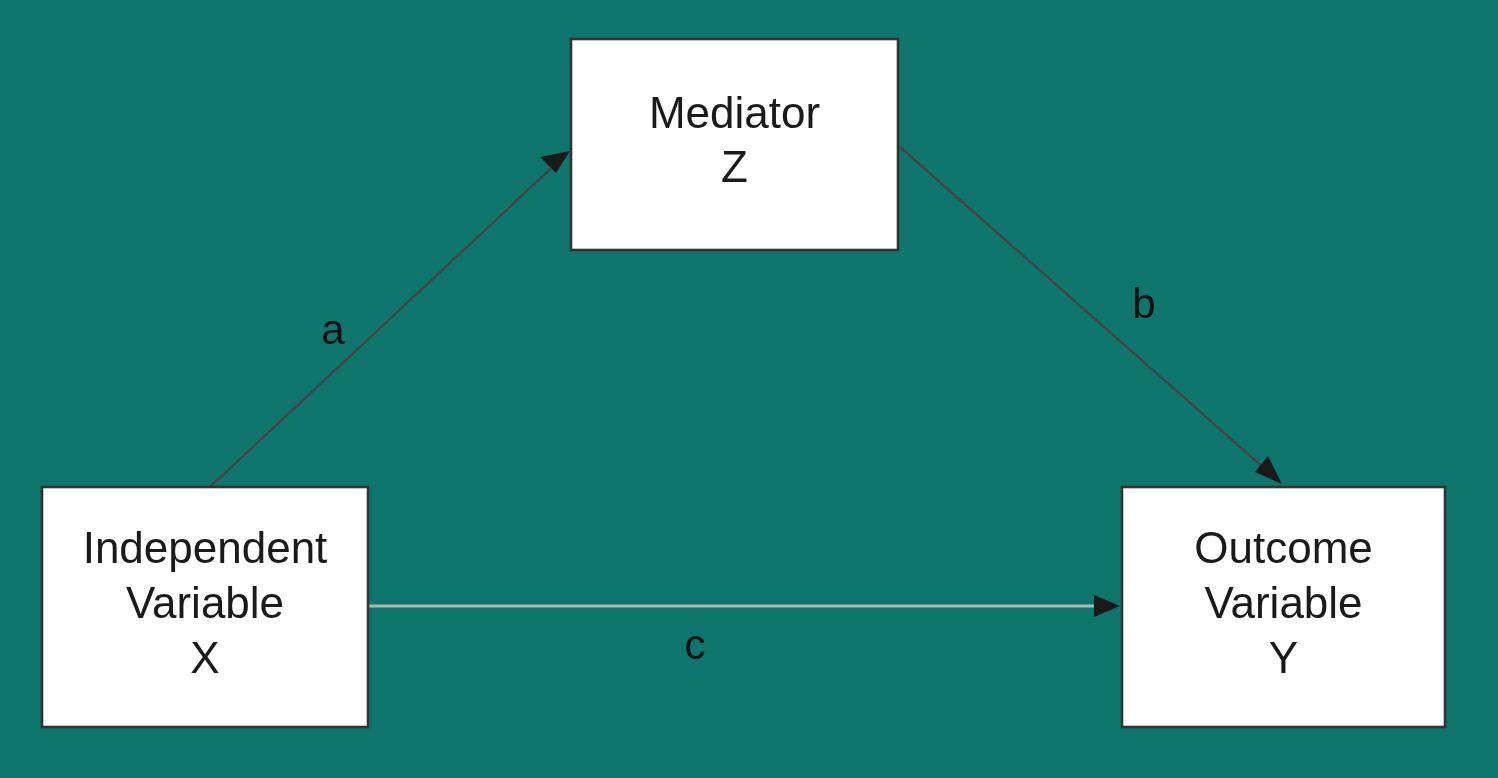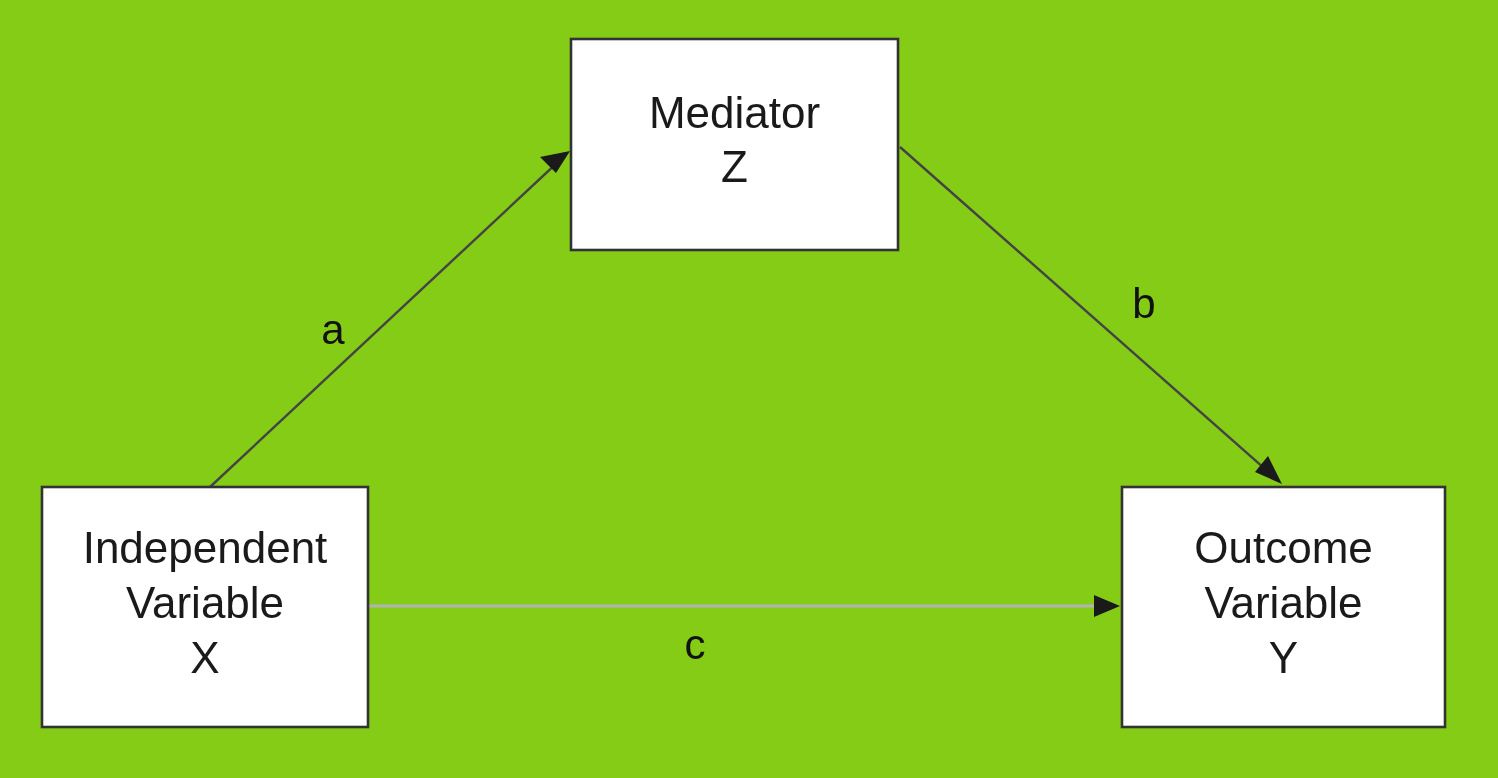--- a/index.html
+++ b/index.html
@@ -4,21 +4,21 @@
 <style>
   html, body {
     margin: 0;
     padding: 0;
     background: #ffffff;
   }
   #canvas {
     position: relative;
     width: 1498px;
     height: 778px;
-    background: #84cc16;
+    background: #0f766e;
     overflow: hidden;
     font-family: "Liberation Sans", sans-serif;
   }
   #diagram-svg {
     position: absolute;
     top: 0;
     left: 0;
     width: 1498px;
     height: 778px;
   }

